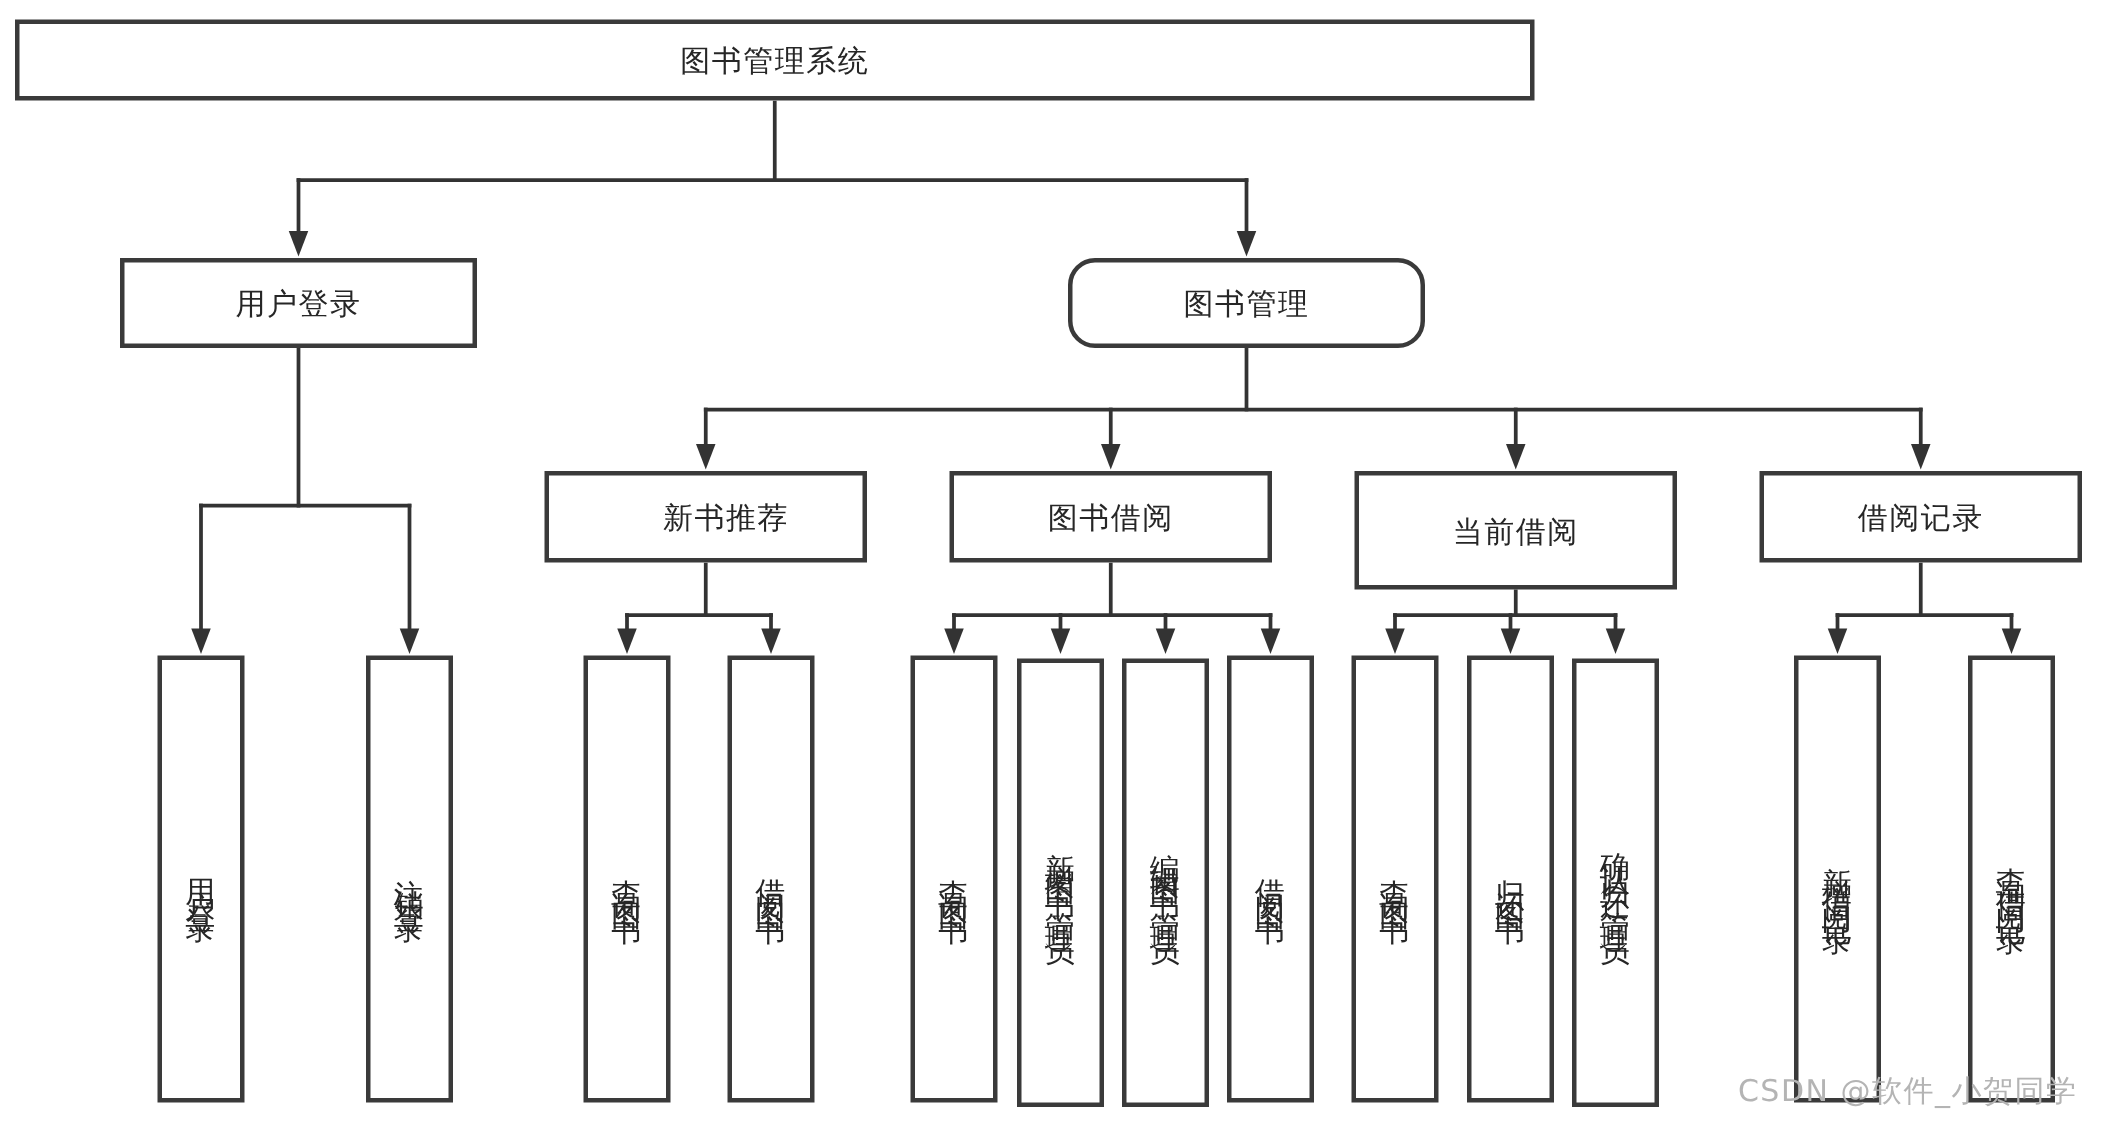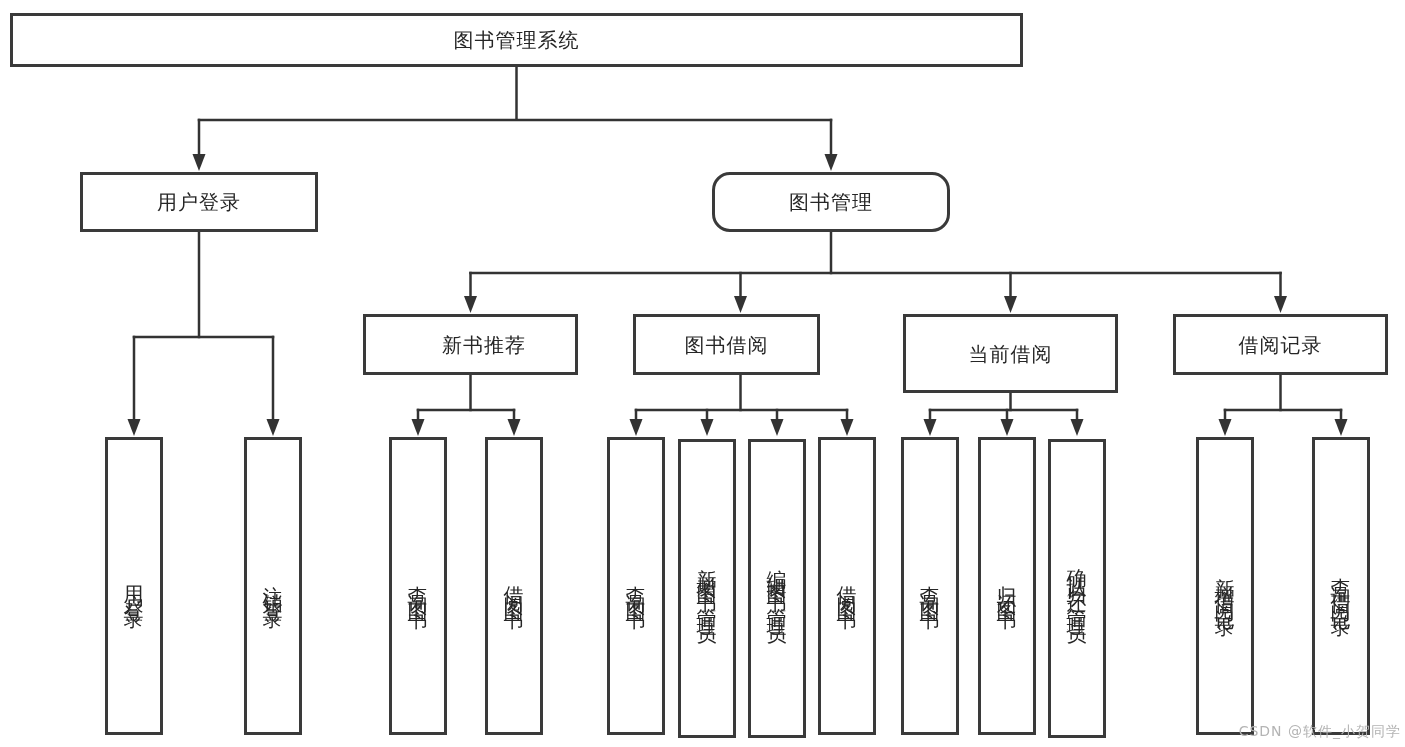--- a/index.html
+++ b/index.html
@@ -38,23 +38,23 @@
     letter-spacing: 1px;
   }
   .v-node {
     writing-mode: vertical-rl;
     text-orientation: mixed;
     font-size: 20px;
     letter-spacing: 8px;
   }
   .watermark {
     position: absolute;
-    right: 4px;
+    right: 20px;
     bottom: 6px;
-    font-size: 14px;
+    font-size: 20px;
     letter-spacing: 1px;
     color: #b4b4b4;
     white-space: nowrap;
   }
 </style>
 </head>
 <body>
 
 <div class="stage">
 
@@ -123,21 +123,21 @@
       <polygon points="1334.5,419 1347.5,419 1341,436"></polygon>
     </g>
   </svg>
 
   <div class="node h-node" style="left:10px; top:13px; width:1013px; height:54px;">图书管理系统</div>
 
   <div class="node h-node" style="left:80px; top:172px; width:238px; height:60px;">用户登录</div>
   <div class="node h-node" style="left:712px; top:172px; width:238px; height:60px;border-radius:18px;">图书管理</div>
 
   <div class="node h-node" style="left:363px; top:314px; width:215px; height:61px;padding-left:27px;">新书推荐</div>
-  <div class="node h-node" style="left:633px; top:314px; width:187px; height:61px;">图书借阅</div>
+  <div class="node h-node" style="left:633px; top:314px; width:215px; height:61px;">图书借阅</div>
   <div class="node h-node" style="left:903px; top:314px; width:215px; height:79px;">当前借阅</div>
   <div class="node h-node" style="left:1173px; top:314px; width:215px; height:61px;">借阅记录</div>
 
   <div class="node v-node" style="left:105px; top:437px; width:58px; height:298px;">用户登录</div>
   <div class="node v-node" style="left:244px; top:437px; width:58px; height:298px;">注销登录</div>
 
   <div class="node v-node" style="left:389px; top:437px; width:58px; height:298px;">查询图书</div>
   <div class="node v-node" style="left:485px; top:437px; width:58px; height:298px;">借阅图书</div>
 
   <div class="node v-node" style="left:607px; top:437px; width:58px; height:298px;">查询图书</div>

